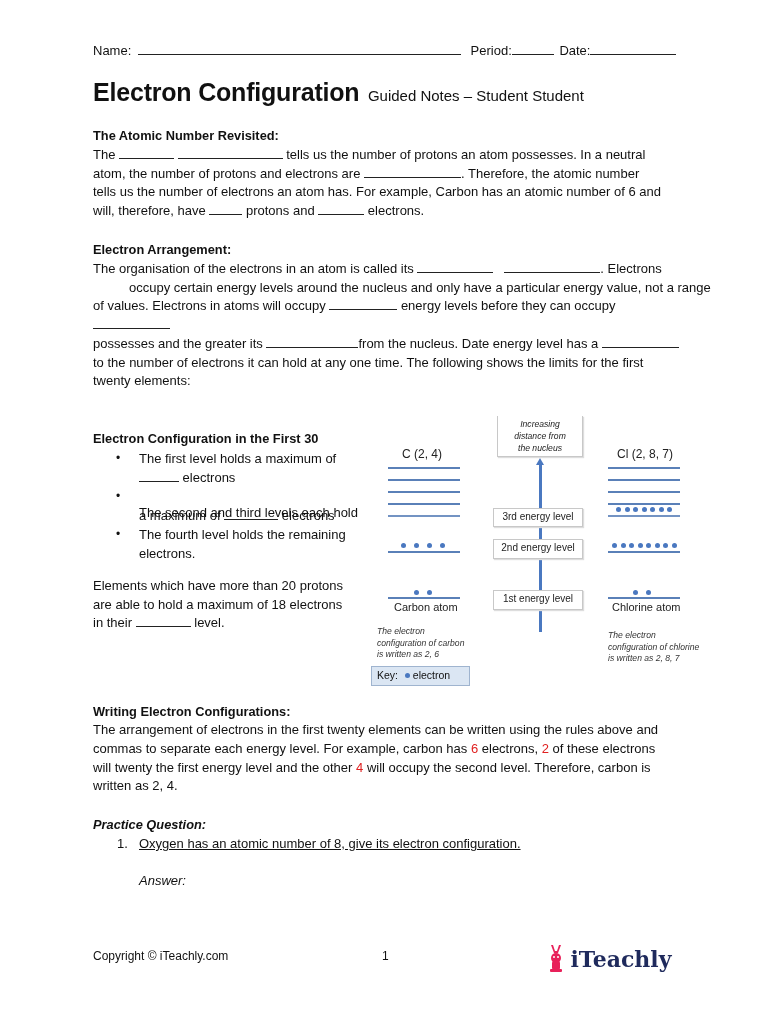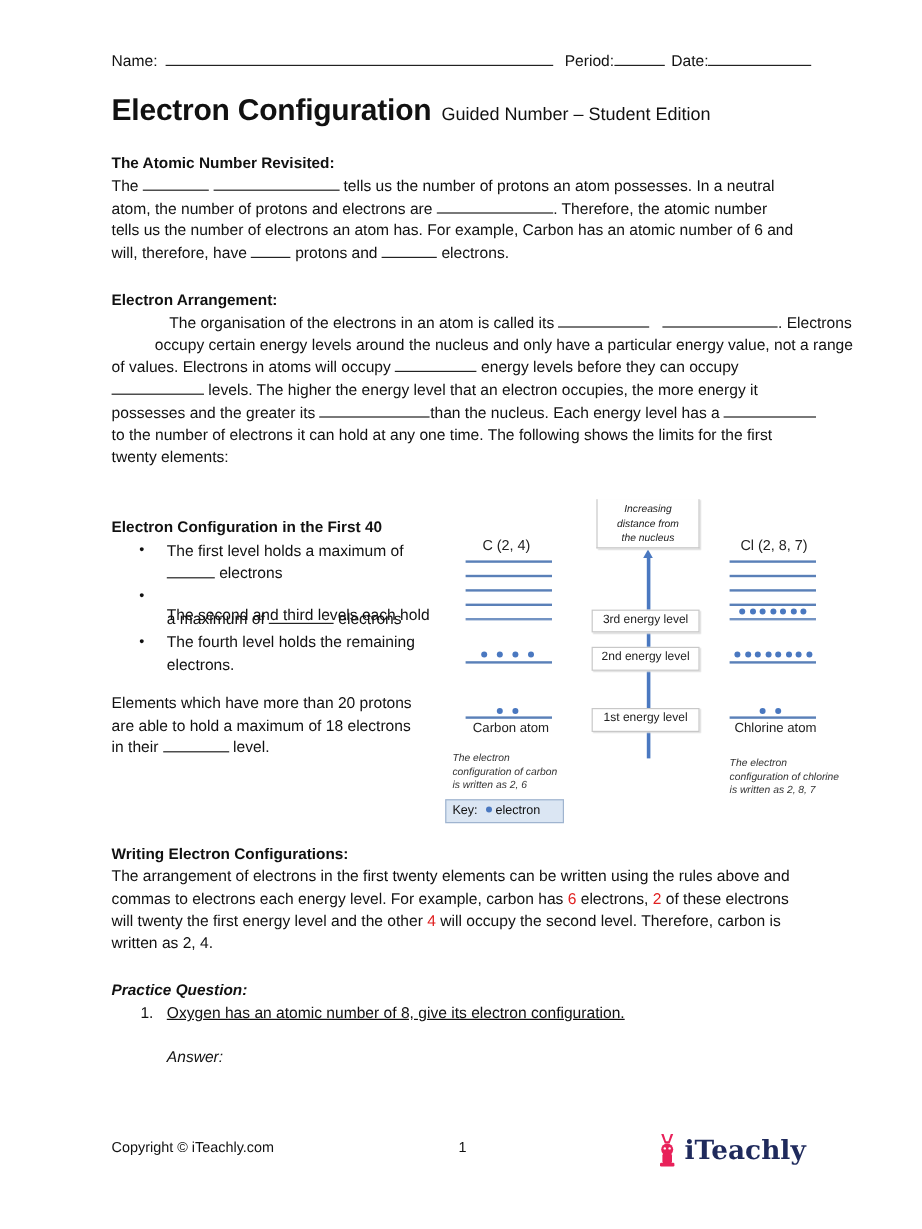--- a/index.html
+++ b/index.html
@@ -28,61 +28,61 @@
 
 <div class="abs t" style="left:93px;top:42px;">
   <span>Name:</span>
   <span class="ul" style="width:323px;margin-left:3px;"></span>
   <span style="margin-left:6px;">Period:</span><span class="ul" style="width:42px;"></span>
   <span style="margin-left:2px;">Date:</span><span class="ul" style="width:86px;"></span>
 </div>
 
 <div class="abs" style="left:93px;top:78px;white-space:nowrap;">
   <span class="title">Electron Configuration</span>
-  <span class="subtitle">Guided Number – Student Edition</span>
+  <span class="subtitle">Guided Notes – Student Student</span>
 </div>
 
 <div class="abs h" style="left:93px;top:127px;">The Atomic Number Revisited:</div>
 <div class="abs t" style="left:93px;top:146px;">
   <span>The </span><span class="ul" style="width:55px;"></span><span> </span><span class="ul" style="width:105px;"></span><span> tells us the number of protons an atom possesses. In a neutral</span>
 </div>
 <div class="abs t" style="left:93px;top:165px;">
   <span>atom, the number of protons and electrons are </span><span class="ul" style="width:97px;"></span><span>. Therefore, the atomic number</span>
 </div>
 <div class="abs t" style="left:93px;top:183px;">
   <span>tells us the number of electrons an atom has. For example, Carbon has an atomic number of 6 and</span>
 </div>
 <div class="abs t" style="left:93px;top:202px;">
   <span>will, therefore, have </span><span class="ul" style="width:33px;"></span><span> protons and </span><span class="ul" style="width:46px;"></span><span> electrons.</span>
 </div>
 
 <div class="abs h" style="left:93px;top:241px;">Electron Arrangement:</div>
-<div class="abs t" style="left:93px;top:260px;margin-left:48px;">
+<div class="abs t" style="left:93px;top:260px;">
   <span>The organisation of the electrons in an atom is called its </span><span class="ul" style="width:76px;"></span><span> </span>&nbsp;&nbsp;<span class="ul" style="width:96px;"></span><span>. Electrons</span>
 </div>
 <div class="abs t" style="left:93px;top:279px;margin-left:36px;">
   <span>occupy certain energy levels around the nucleus and only have a particular energy value, not a range</span>
 </div>
 <div class="abs t" style="left:93px;top:297px;">
   <span>of values. Electrons in atoms will occupy </span><span class="ul" style="width:68px;"></span><span> energy levels before they can occupy</span>
 </div>
 <div class="abs t" style="left:93px;top:316px;">
-  <span class="ul" style="width:77px;"></span><span> levels. The higher the energy level that an electron occupies, the more energy it</span>
+  <span class="ul" style="width:77px;"></span>
 </div>
 <div class="abs t" style="left:93px;top:335px;">
-  <span>possesses and the greater its </span><span class="ul" style="width:92px;"></span><span>than the nucleus. Each energy level has a </span><span class="ul" style="width:77px;"></span>
+  <span>possesses and the greater its </span><span class="ul" style="width:92px;"></span><span>from the nucleus. Date energy level has a </span><span class="ul" style="width:77px;"></span>
 </div>
 <div class="abs t" style="left:93px;top:354px;">
   <span>to the number of electrons it can hold at any one time. The following shows the limits for the first</span>
 </div>
 <div class="abs t" style="left:93px;top:372px;">
   <span>twenty elements:</span>
 </div>
 
-<div class="abs h" style="left:93px;top:430px;">Electron Configuration in the First 40</div>
+<div class="abs h" style="left:93px;top:430px;">Electron Configuration in the First 30</div>
 
 <div class="bullet" style="left:116px;top:451px;">•</div>
 <div class="abs t" style="left:139px;top:450px;">The first level holds a maximum of</div>
 <div class="abs t" style="left:139px;top:469px;">
   <span class="ul" style="width:40px;"></span><span> electrons</span>
 </div>
 
 <div class="bullet" style="left:116px;top:489px;">•</div>
 <div class="abs t" style="left:139px;top:504px;">The second and third levels each hold</div>
 <div class="abs t" style="left:139px;top:507px;">
@@ -168,21 +168,21 @@
   <div class="keybox" style="left:371px;top:666px;width:92px;height:18px;">
     <span>Key:</span>
     <span class="dot" style="position:relative;display:inline-block;top:-1px;margin-left:4px;"></span>
     <span>electron</span>
   </div>
 </div>
 
 <div class="abs h" style="left:93px;top:703px;">Writing Electron Configurations:</div>
 <div class="abs t" style="left:93px;top:721px;">The arrangement of electrons in the first twenty elements can be written using the rules above and</div>
 <div class="abs t" style="left:93px;top:740px;">
-  <span>commas to electrons each energy level.  For example, carbon has </span><span class="red">6</span><span> electrons, </span><span class="red">2</span><span> of these electrons</span>
+  <span>commas to separate each energy level.  For example, carbon has </span><span class="red">6</span><span> electrons, </span><span class="red">2</span><span> of these electrons</span>
 </div>
 <div class="abs t" style="left:93px;top:759px;">
   <span>will twenty the first energy level and the other </span><span class="red">4</span><span> will occupy the second level. Therefore, carbon is</span>
 </div>
 <div class="abs t" style="left:93px;top:777px;">written as 2, 4.</div>
 
 <div class="abs h" style="left:93px;top:816px;font-style:italic;">Practice Question:</div>
 <div class="abs t" style="left:117px;top:835px;">1.</div>
 <div class="abs t" style="left:139px;top:835px;text-decoration:underline;">Oxygen has an atomic number of 8, give its electron configuration.</div>
 <div class="abs t" style="left:139px;top:872px;font-style:italic;">Answer:</div>

